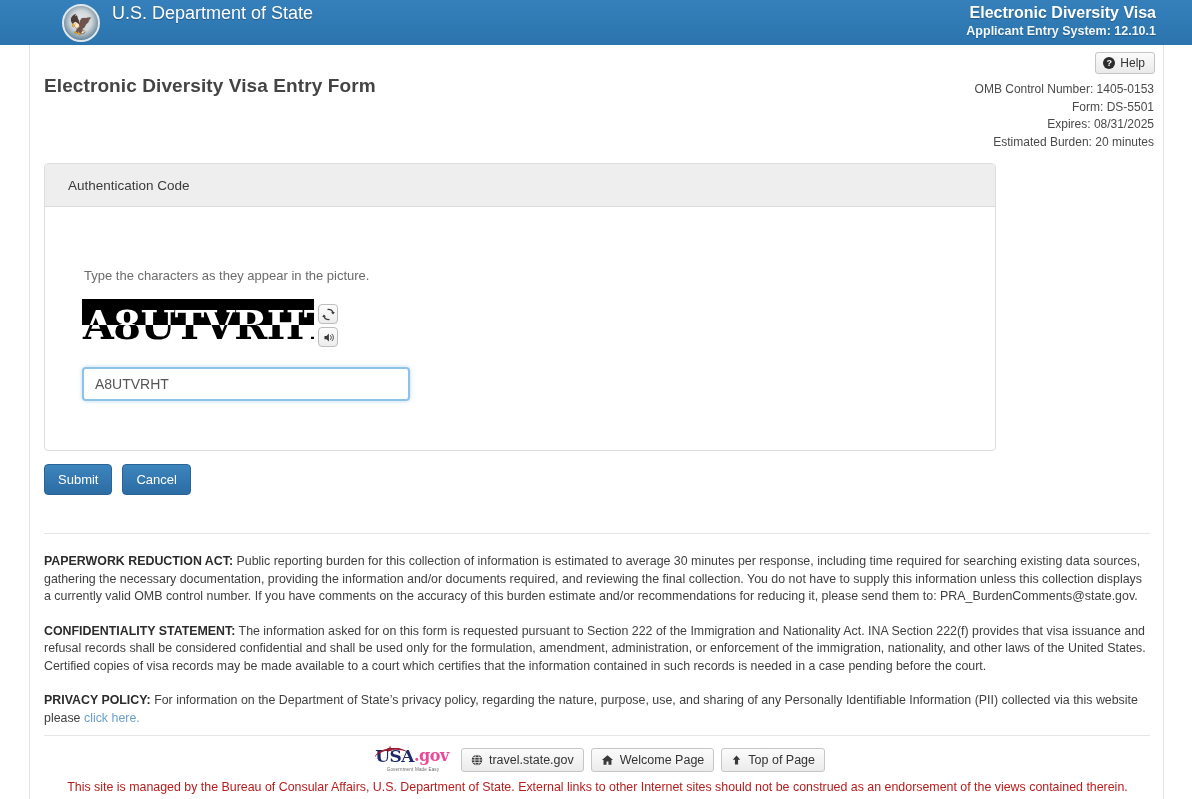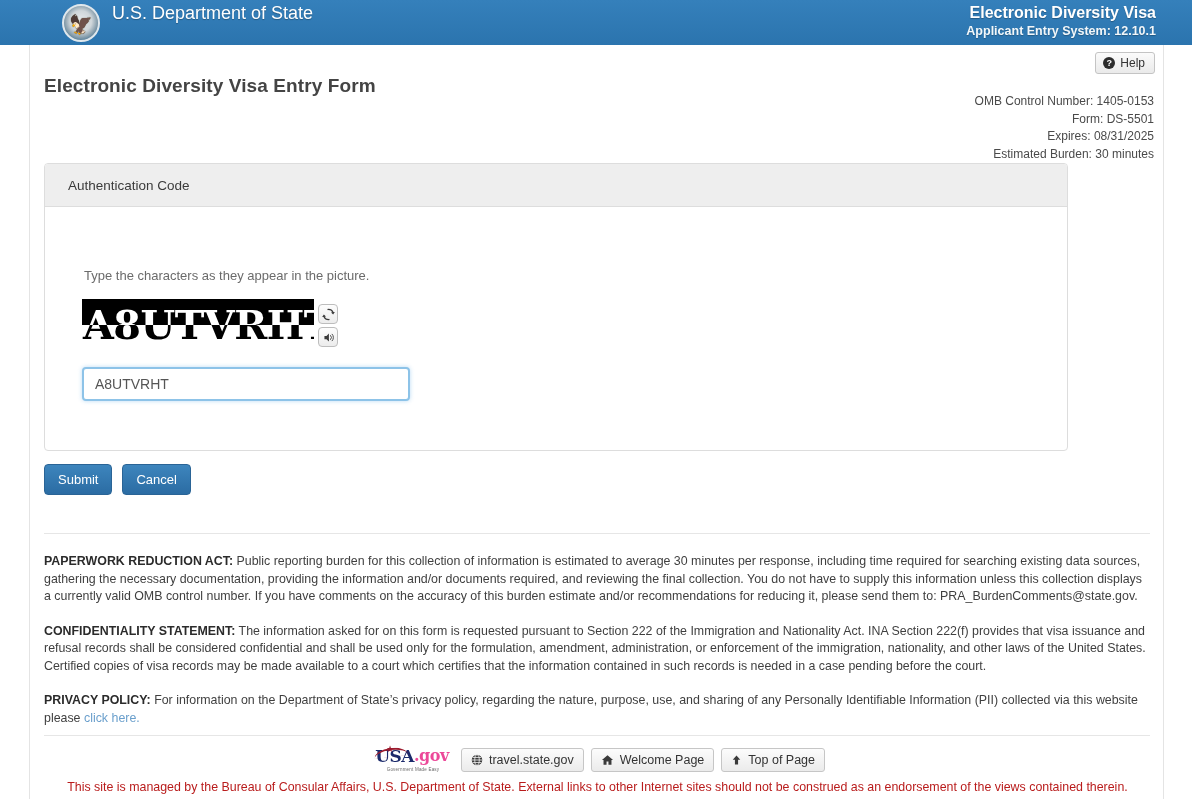--- a/index.html
+++ b/index.html
@@ -130,32 +130,32 @@
     position: absolute;
     left: 14px; top: 30px;
     font-size: 19px;
     color: #444;
     font-weight: bold;
     letter-spacing: .1px;
   }
 
   .omb {
     position: absolute;
-    right: 9px; top: 48px;
+    right: 9px; top: 36px;
     text-align: right;
     font-size: 12px;
     line-height: 17.5px;
     color: #4a4a4a;
   }
 
   
   .panel {
     position: absolute;
     left: 14px; top: 118px;
-    width: 1024px;
+    width: 952px;
     border: 1px solid #dddddd;
     border-radius: 4px;
     background: #fff;
   }
   .panel-head {
     height: 43px;
     background: #eeeeee;
     border-bottom: 1px solid #dddddd;
     border-radius: 3px 3px 0 0;
     display: flex;
@@ -397,21 +397,21 @@
       <span class="q">?</span>
       <span>Help</span>
     </div>
 
     <div class="page-title">Electronic Diversity Visa Entry Form</div>
 
     <div class="omb">
       <div>OMB Control Number: 1405-0153</div>
       <div>Form: DS-5501</div>
       <div>Expires: 08/31/2025</div>
-      <div>Estimated Burden: 30 minutes</div>
+      <div>Estimated Burden: 20 minutes</div>
     </div>
 
     <div class="panel">
       <div class="panel-head">Authentication Code</div>
       <div class="panel-body">
         <div class="instruction">Type the characters as they appear in the picture.</div>
 
         <div class="captcha-row">
           <div class="captcha-img">
             <div class="cap-half cap-top">

